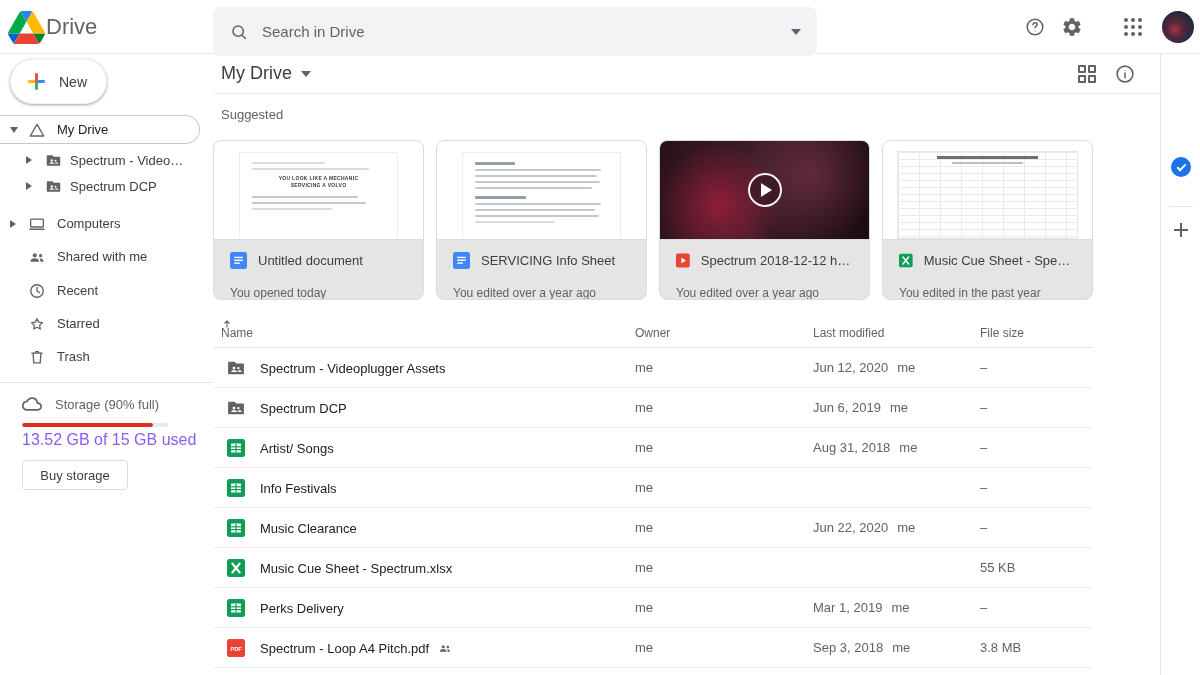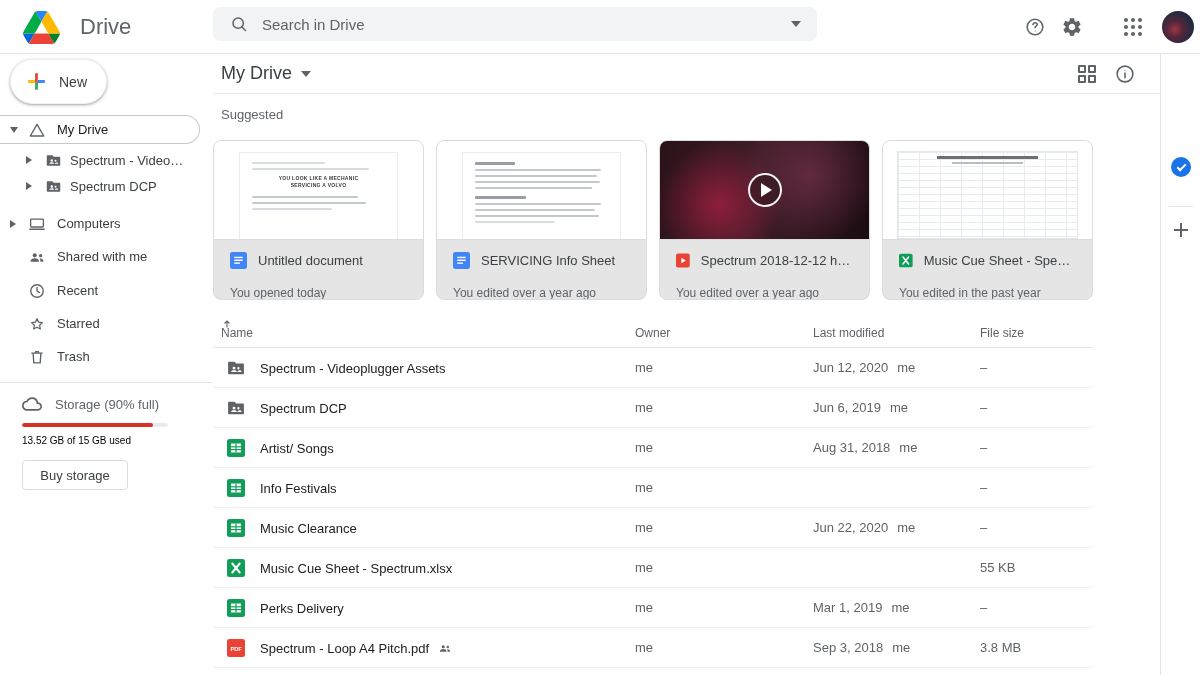--- a/index.html
+++ b/index.html
@@ -2,23 +2,23 @@
 <html><head>
 <meta charset="utf-8">
 <style>
   *{box-sizing:border-box;margin:0;padding:0}
   html,body{width:1200px;height:675px;overflow:hidden}
   body{font-family:"Liberation Sans","DejaVu Sans",sans-serif;background:#fff;color:#202124;position:relative}
   svg{display:block}
 
   
   .header{position:absolute;left:0;top:0;width:1200px;height:54px;background:#fff;border-bottom:1px solid #e3e5e8;z-index:4}
-  .brand{position:absolute;left:23px;top:0;height:54px;display:flex;align-items:center;gap:20px;cursor:pointer}
+  .brand{position:absolute;left:8px;top:0;height:54px;display:flex;align-items:center;gap:1px;cursor:pointer}
   .brand-name{font-size:22px;color:#5f6368}
-  .search{position:absolute;left:213px;top:7px;width:604px;height:34px;background:#f1f3f4;border-radius:8px;display:flex;align-items:center;padding:0 16px;cursor:text}
+  .search{position:absolute;left:213px;top:7px;width:604px;height:49px;background:#f1f3f4;border-radius:8px;display:flex;align-items:center;padding:0 16px;cursor:text}
   .search input{flex:1;margin-left:13px;border:none;outline:none;background:transparent;font-family:"Liberation Sans",sans-serif;font-size:15px;color:#202124}
   .search input::placeholder{color:#5f6368;opacity:1}
   .caret-down{width:0;height:0;border-left:5px solid transparent;border-right:5px solid transparent;border-top:6px solid #5f6368}
   .hbtn{position:absolute;top:15px;width:24px;height:24px;display:flex;align-items:center;justify-content:center;cursor:pointer}
   .apps-grid{display:grid;grid-template-columns:repeat(3,4px);gap:3px}
   .apps-grid i{width:4px;height:4px;border-radius:50%;background:#5f6368}
   .avatar{position:absolute;left:1162px;top:11px;width:32px;height:32px;border-radius:50%;cursor:pointer;background:radial-gradient(circle at 40% 58%,#a03545 0%,#55263a 30%,#242a40 65%,#121624 100%)}
 
   
   .sidebar{position:absolute;left:0;top:54px;width:212px;height:621px;background:#fff}
@@ -36,21 +36,21 @@
   .cdn{width:0;height:0;border-left:4px solid transparent;border-right:4px solid transparent;border-top:6px solid #5f6368}
   #item-mydrive{top:61px;height:29px;width:200px;border:1px solid #c6c9cc;border-left:none;border-radius:0 16px 16px 0;font-weight:500;color:#202124;background:#fff}
   #item-f1{top:93px}#item-f2{top:119px}
   #item-computers{top:153px;height:33px}#item-shared{top:186px;height:33px}
   #item-recent{top:220px;height:33px}#item-starred{top:253px;height:33px}#item-trash{top:286px;height:33px}
   .sdiv{position:absolute;top:328px;left:0;width:212px;border-top:1px solid #e3e5e8}
   .storage-label{position:absolute;top:338px;left:0;height:24px;display:flex;align-items:center;padding-left:22px;font-size:13px;color:#5f6368}
   .storage-label .islot{width:20px;margin-right:13px}
   .sbar{position:absolute;top:369px;left:22px;width:146px;height:4px;border-radius:2px;background:#e8eaed;overflow:hidden}
   .sbar-fill{height:100%;border-radius:2px;background:#d93025}
-  .susage{position:absolute;top:378px;left:22px;height:16px;font-size:10px;color:#000000;display:flex;align-items:center}
+  .susage{position:absolute;top:378px;left:22px;height:16px;font-size:16px;color:#8b5cf6;display:flex;align-items:center}
   .buy-btn{position:absolute;top:406px;left:22px;width:106px;height:30px;border:1px solid #dadce0;border-radius:4px;background:#fff;
     font-size:13px;font-weight:500;color:#3c4043;display:flex;align-items:center;justify-content:center;cursor:pointer}
 
   
   .main{position:absolute;left:213px;top:54px;width:947px;height:621px;background:#fff}
   .toolbar{position:absolute;left:0;top:0;width:100%;height:40px;border-bottom:1px solid #e9ebee;display:flex;align-items:center}
   .page-title{margin-left:8px;font-size:18px;color:#3c4043;display:flex;align-items:center;gap:9px;cursor:pointer}
   .tbbtn{position:absolute;top:8px;width:24px;height:24px;display:flex;align-items:center;justify-content:center;cursor:pointer}
   #btn-grid{left:862px}#btn-info{left:900px}
   .gv{display:grid;grid-template-columns:repeat(2,8px);gap:2px}

